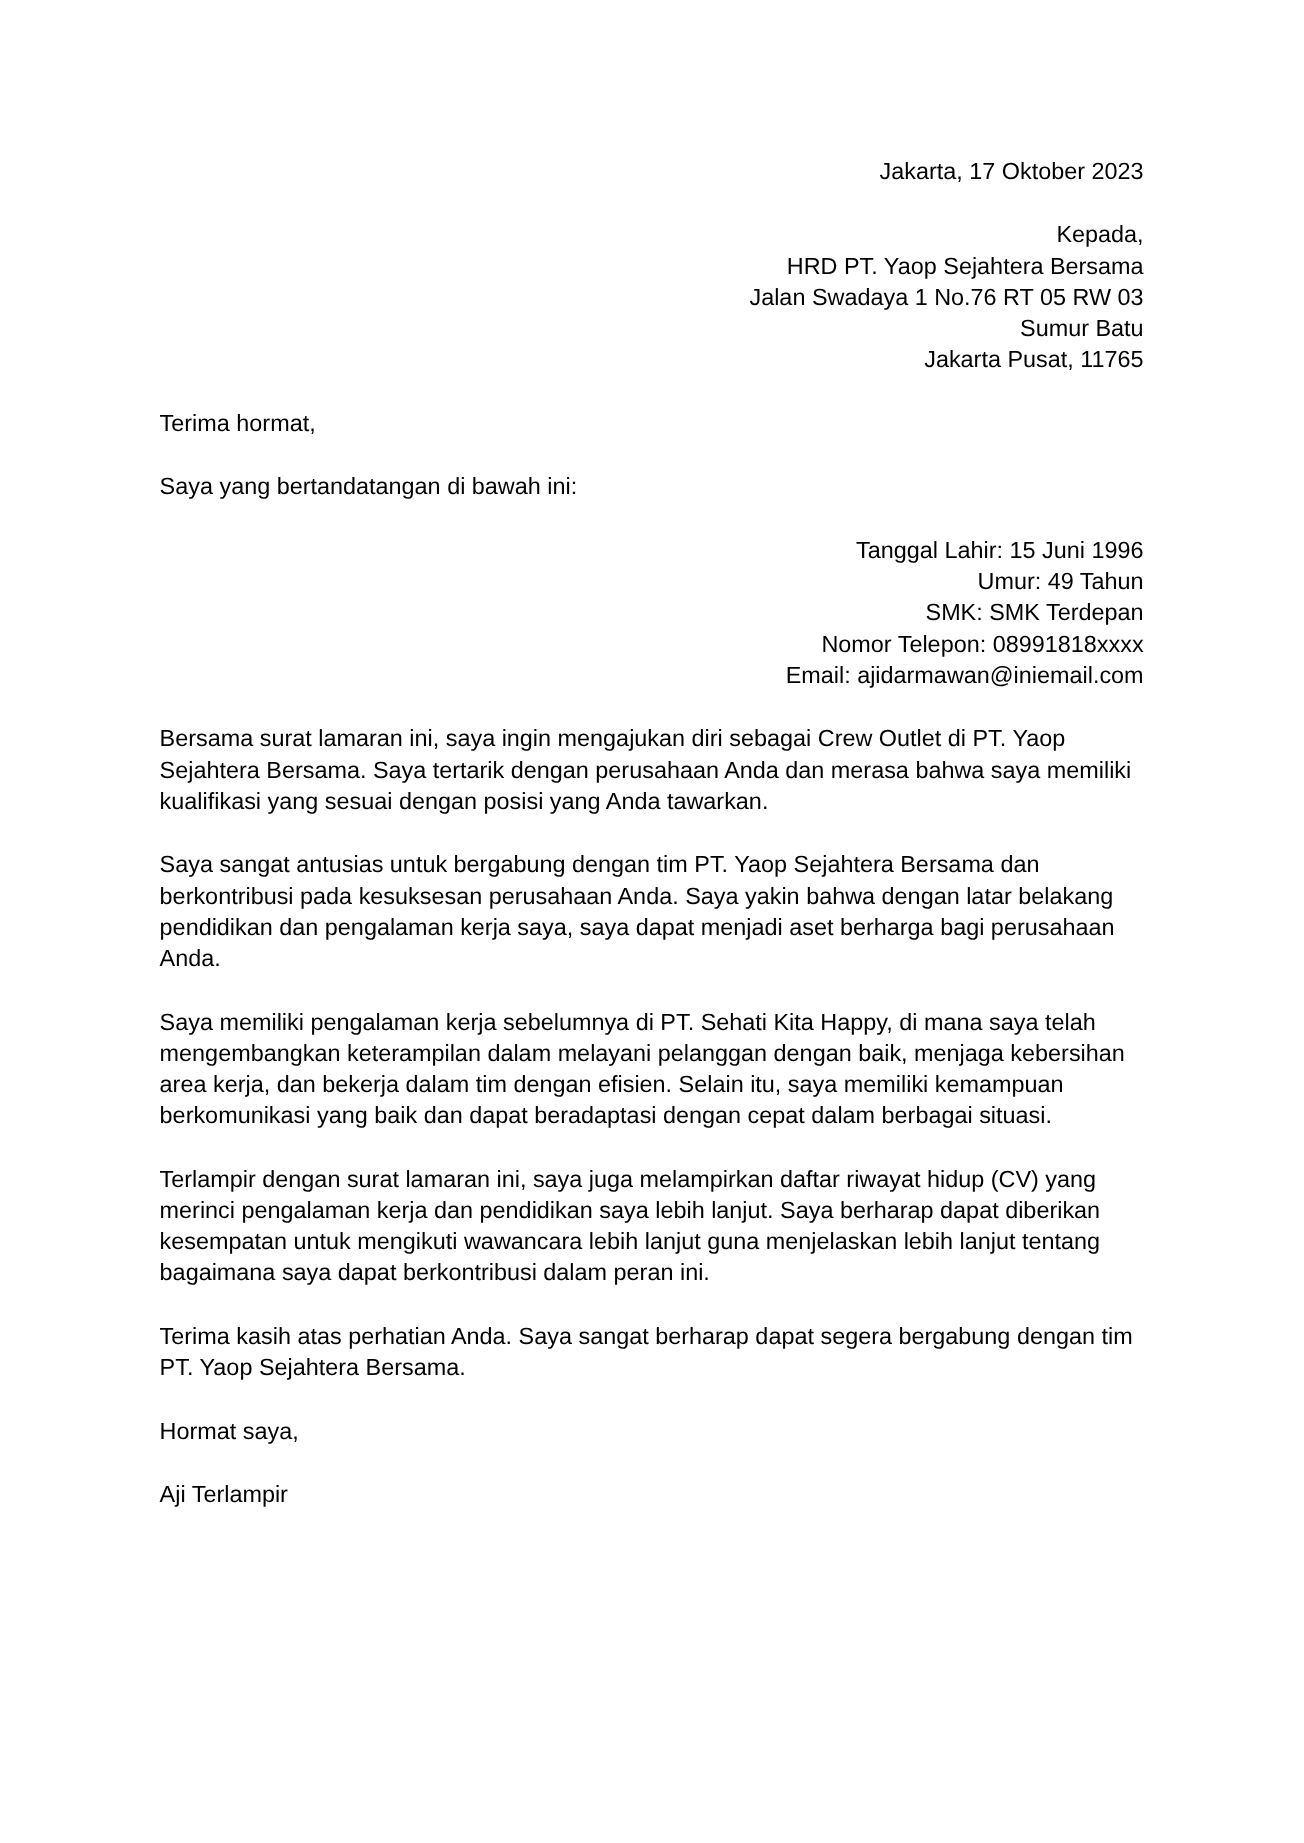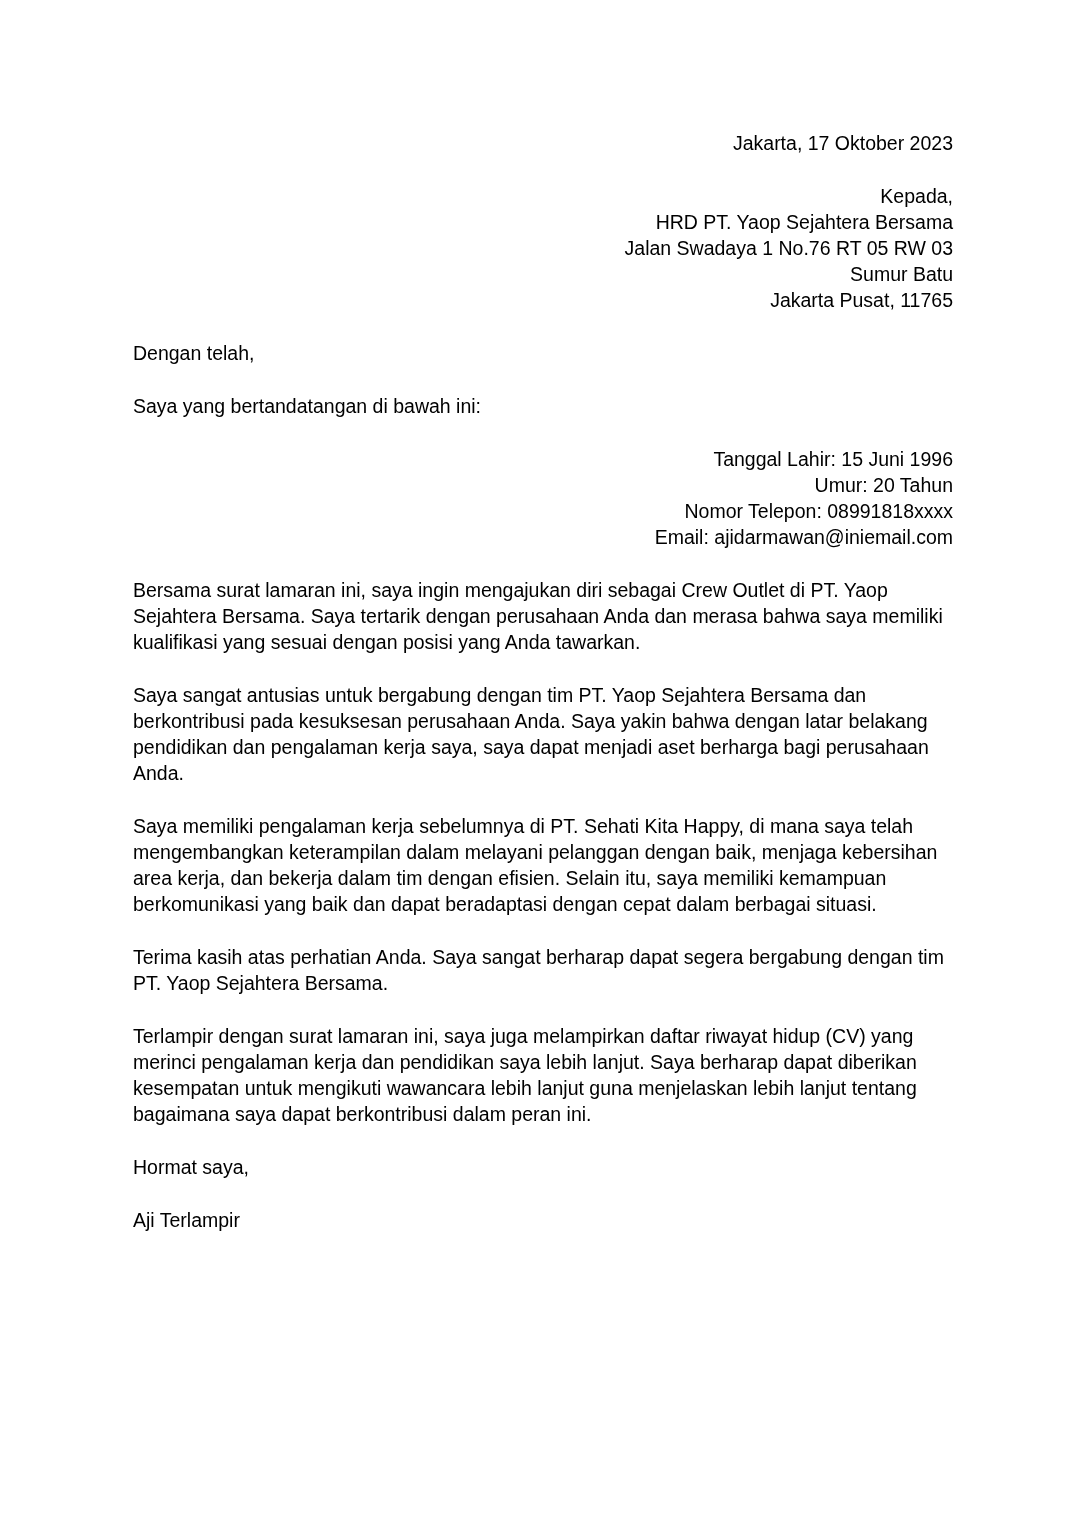--- a/index.html
+++ b/index.html
@@ -43,38 +43,39 @@
   <p class="date">Jakarta, 17 Oktober 2023</p>
 
   <div class="block">
     <div class="line">Kepada,</div>
     <div class="line">HRD PT. Yaop Sejahtera Bersama</div>
     <div class="line">Jalan Swadaya 1 No.76 RT 05 RW 03</div>
     <div class="line">Sumur Batu</div>
     <div class="line">Jakarta Pusat, 11765</div>
   </div>
 
-  <p>Dengan telah,</p>
+  <p>Terima hormat,</p>
 
   <p>Saya yang bertandatangan di bawah ini:</p>
 
   <div class="block">
     <div class="line">Tanggal Lahir: 15 Juni 1996</div>
-    <div class="line">Umur: 20 Tahun</div>
+    <div class="line">Umur: 49 Tahun</div>
+    <div class="line">SMK: SMK Terdepan</div>
     <div class="line">Nomor Telepon: 08991818xxxx</div>
     <div class="line">Email: ajidarmawan@iniemail.com</div>
   </div>
 
   <p>Bersama surat lamaran ini, saya ingin mengajukan diri sebagai Crew Outlet di PT. Yaop Sejahtera Bersama. Saya tertarik dengan perusahaan Anda dan merasa bahwa saya memiliki kualifikasi yang sesuai dengan posisi yang Anda tawarkan.</p>
 
   <p>Saya sangat antusias untuk bergabung dengan tim PT. Yaop Sejahtera Bersama dan berkontribusi pada kesuksesan perusahaan Anda. Saya yakin bahwa dengan latar belakang pendidikan dan pengalaman kerja saya, saya dapat menjadi aset berharga bagi perusahaan Anda.</p>
 
   <p>Saya memiliki pengalaman kerja sebelumnya di PT. Sehati Kita Happy, di mana saya telah mengembangkan keterampilan dalam melayani pelanggan dengan baik, menjaga kebersihan area kerja, dan bekerja dalam tim dengan efisien. Selain itu, saya memiliki kemampuan berkomunikasi yang baik dan dapat beradaptasi dengan cepat dalam berbagai situasi.</p>
 
+  <p>Terlampir dengan surat lamaran ini, saya juga melampirkan daftar riwayat hidup (CV) yang merinci pengalaman kerja dan pendidikan saya lebih lanjut. Saya berharap dapat diberikan kesempatan untuk mengikuti wawancara lebih lanjut guna menjelaskan lebih lanjut tentang bagaimana saya dapat berkontribusi dalam peran ini.</p>
+
   <p>Terima kasih atas perhatian Anda. Saya sangat berharap dapat segera bergabung dengan tim PT. Yaop Sejahtera Bersama.</p>
-
-  <p>Terlampir dengan surat lamaran ini, saya juga melampirkan daftar riwayat hidup (CV) yang merinci pengalaman kerja dan pendidikan saya lebih lanjut. Saya berharap dapat diberikan kesempatan untuk mengikuti wawancara lebih lanjut guna menjelaskan lebih lanjut tentang bagaimana saya dapat berkontribusi dalam peran ini.</p>
 
   <p>Hormat saya,</p>
 
   <p class="signature-name">Aji Terlampir</p>
 
 </div>
 
 </body></html>

